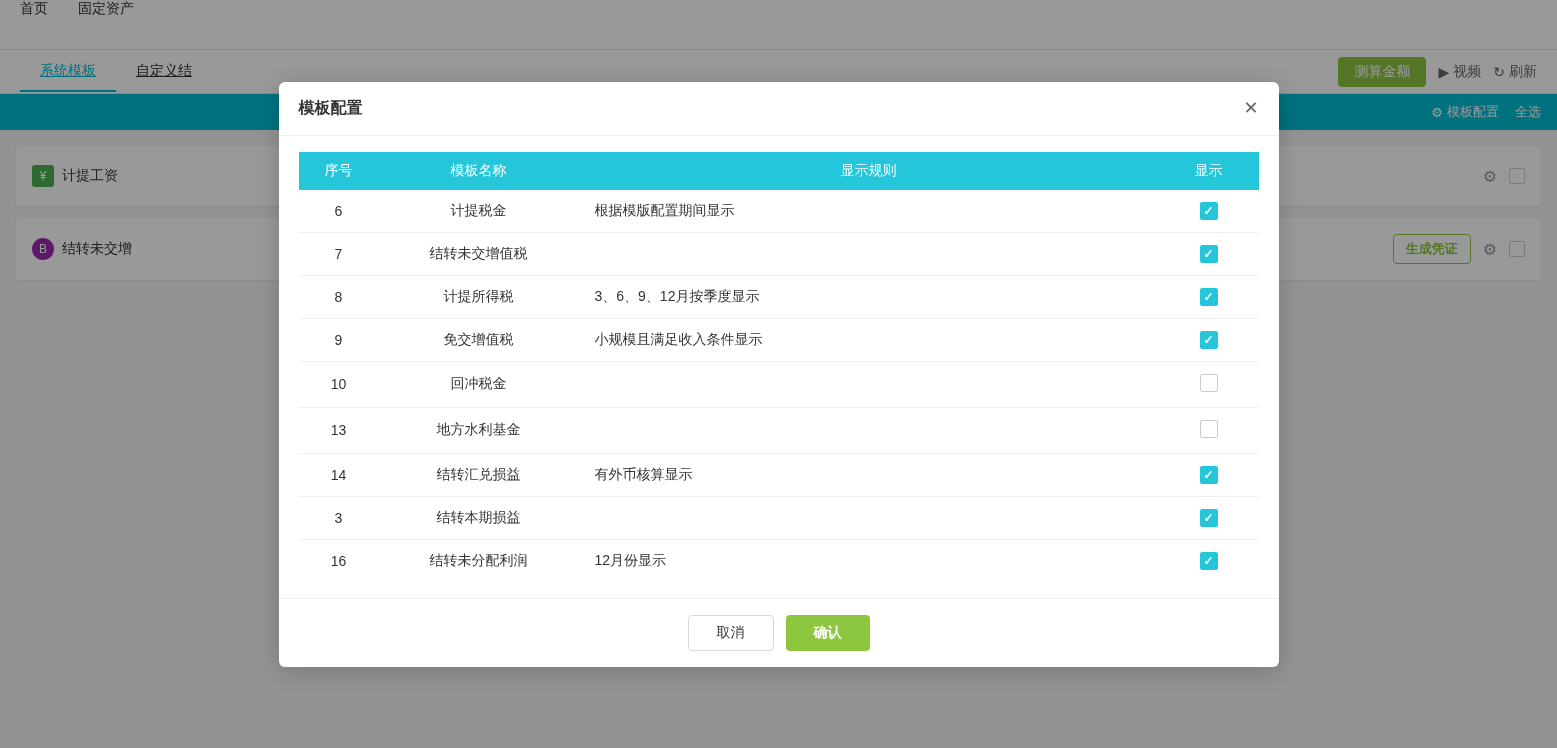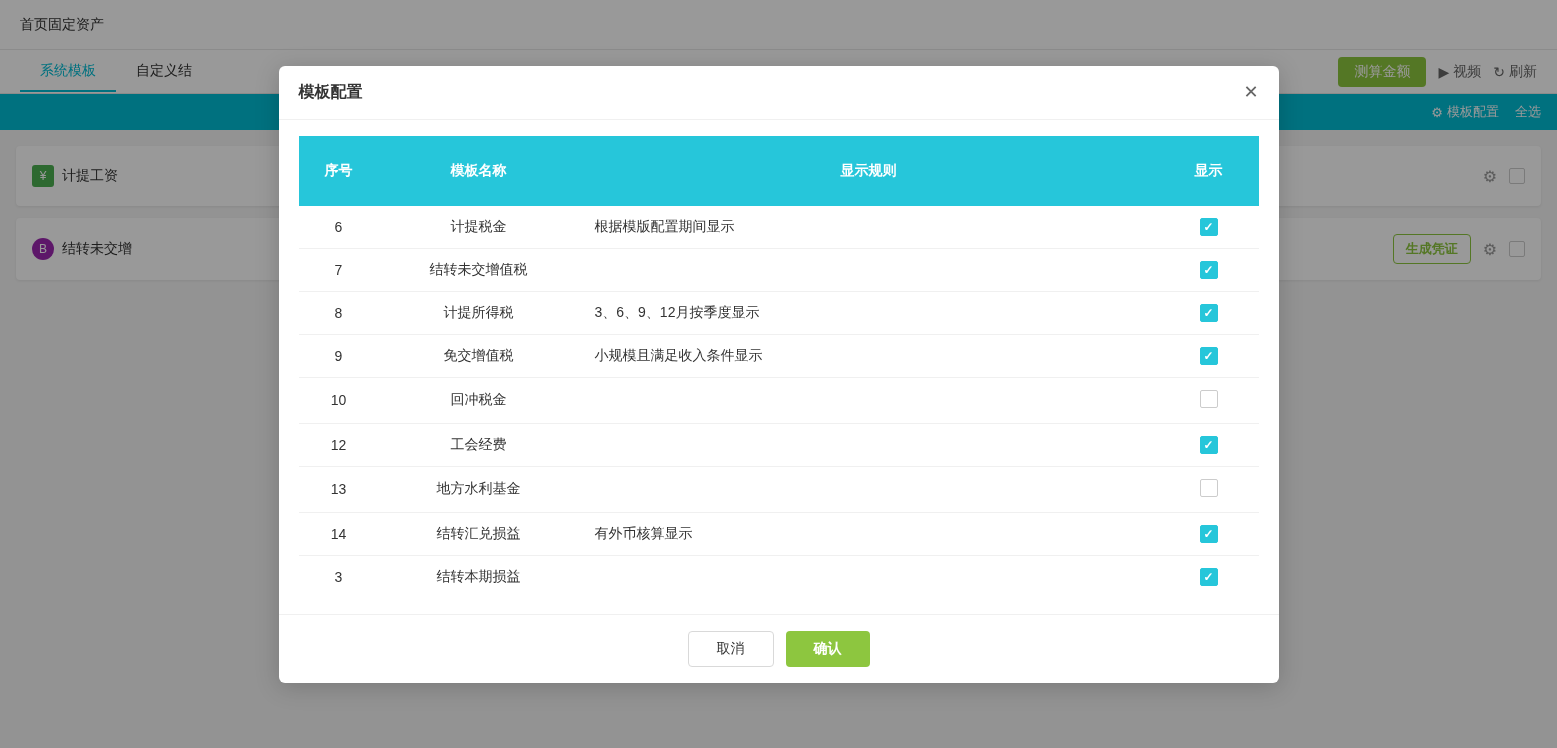--- a/index.html
+++ b/index.html
@@ -20,23 +20,24 @@
       background: #f5f5f5;
       position: absolute;
       top: 0; left: 0;
     }
 
     
     .top-nav {
       background: #fff;
       height: 50px;
       display: flex;
-      align-items: center;
+      align-items: flex-start;
       padding: 0 20px;
       border-bottom: 1px solid #e8e8e8;
+      gap: 30px;
     }
     .nav-item {
       color: #333;
       font-size: 14px;
       cursor: pointer;
     }
 
     
     .sub-nav {
       background: #fff;
@@ -49,20 +50,21 @@
     }
     .tab-group {
       display: flex;
       gap: 0;
     }
     .tab-item {
       padding: 10px 20px;
       cursor: pointer;
       color: #333;
       border-bottom: 2px solid transparent;
+      text-decoration: underline;
     }
     .tab-item.active {
       color: #00bcd4;
       border-bottom: 2px solid #00bcd4;
     }
     .right-actions {
       display: flex;
       align-items: center;
       gap: 12px;
     }
@@ -218,23 +220,23 @@
     
     .config-table {
       width: 100%;
       border-collapse: collapse;
     }
     .config-table thead tr {
       background: #26c6da;
     }
     .config-table thead th {
       color: #fff;
-      padding: 26px 16px;
+      padding: 10px 16px;
       text-align: center;
-      font-weight: bold;
+      font-weight: normal;
       font-size: 14px;
     }
     .config-table thead th:first-child {
       width: 80px;
     }
     .config-table thead th:nth-child(2) {
       width: 200px;
     }
     .config-table thead th:last-child {
       width: 100px;
@@ -419,43 +421,43 @@
               <td>小规模且满足收入条件显示</td>
               <td style="text-align: center;"><div class="check-box checked" style="margin: 0px auto;"></div></td>
             </tr>
             <tr>
               <td>10</td>
               <td>回冲税金</td>
               <td></td>
               <td style="text-align: center;"><div class="check-box" style="margin: 0px auto;"></div></td>
             </tr>
             <tr>
-              <td>12</td>
-              <td>工会经费</td>
-              <td></td>
-              <td style="text-align: center;"><div class="check-box checked" style="margin: 0px auto;"></div></td>
-            </tr>
-            <tr>
               <td>13</td>
               <td>地方水利基金</td>
               <td></td>
               <td style="text-align: center;"><div class="check-box" style="margin: 0px auto;"></div></td>
             </tr>
             <tr>
               <td>14</td>
               <td>结转汇兑损益</td>
               <td>有外币核算显示</td>
               <td style="text-align: center;"><div class="check-box checked" style="margin: 0px auto;"></div></td>
             </tr>
             <tr>
               <td>3</td>
               <td>结转本期损益</td>
               <td></td>
               <td style="text-align: center;"><div class="check-box checked" style="margin: 0px auto;"></div></td>
             </tr>
+            <tr>
+              <td>16</td>
+              <td>结转未分配利润</td>
+              <td>12月份显示</td>
+              <td style="text-align: center;"><div class="check-box checked" style="margin: 0px auto;"></div></td>
+            </tr>
           </tbody>
       </table>
     </div>
     <div class="modal-footer">
       <button class="btn-cancel">取消</button>
       <button class="btn-confirm">确认</button>
     </div>
   </div>
 </div>
 

